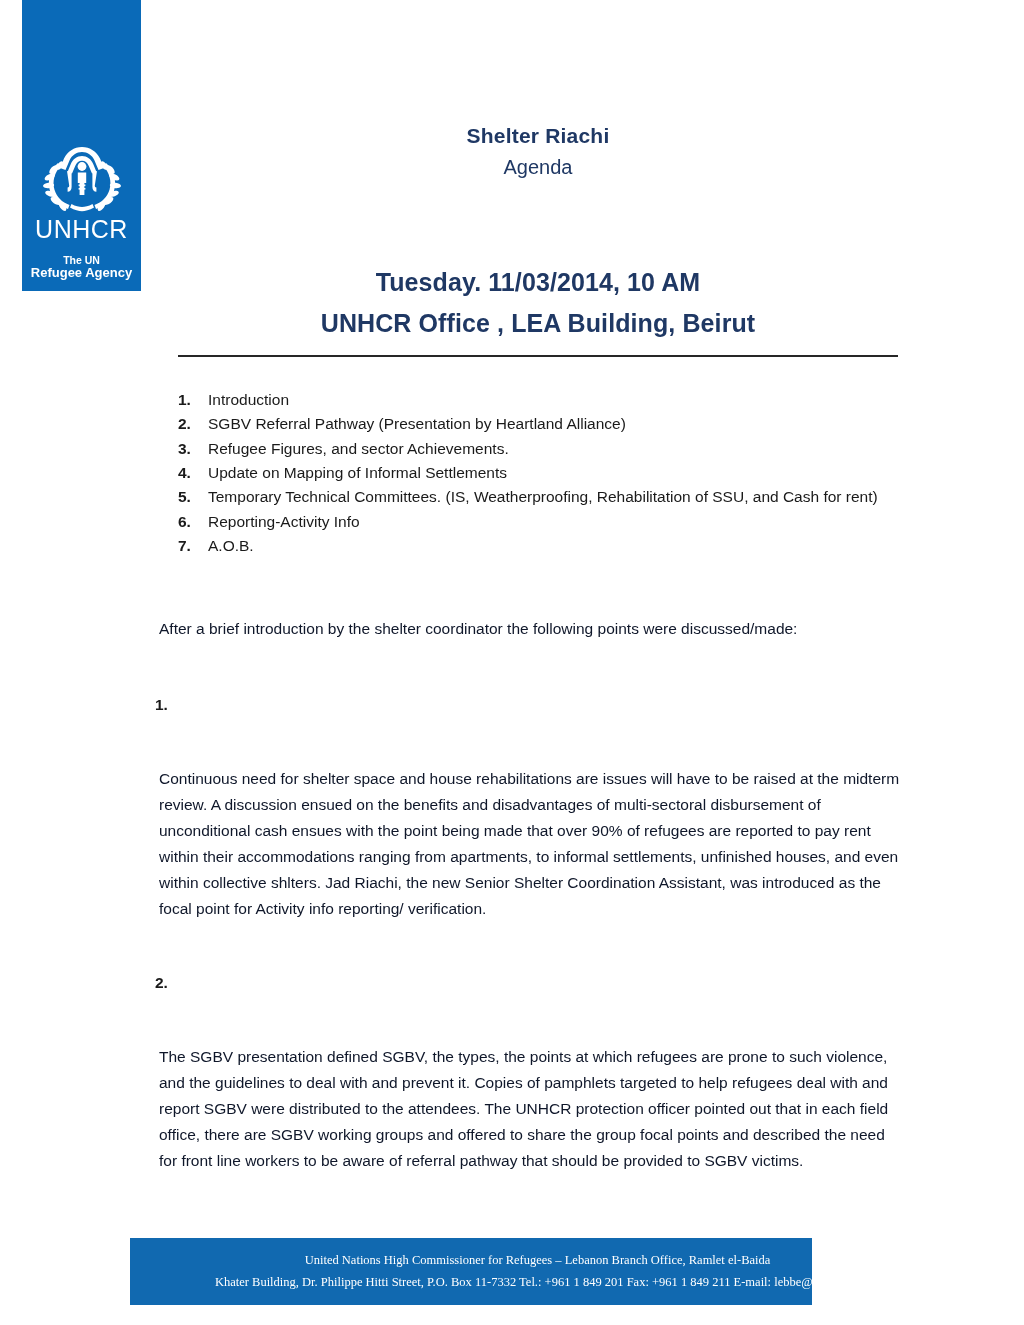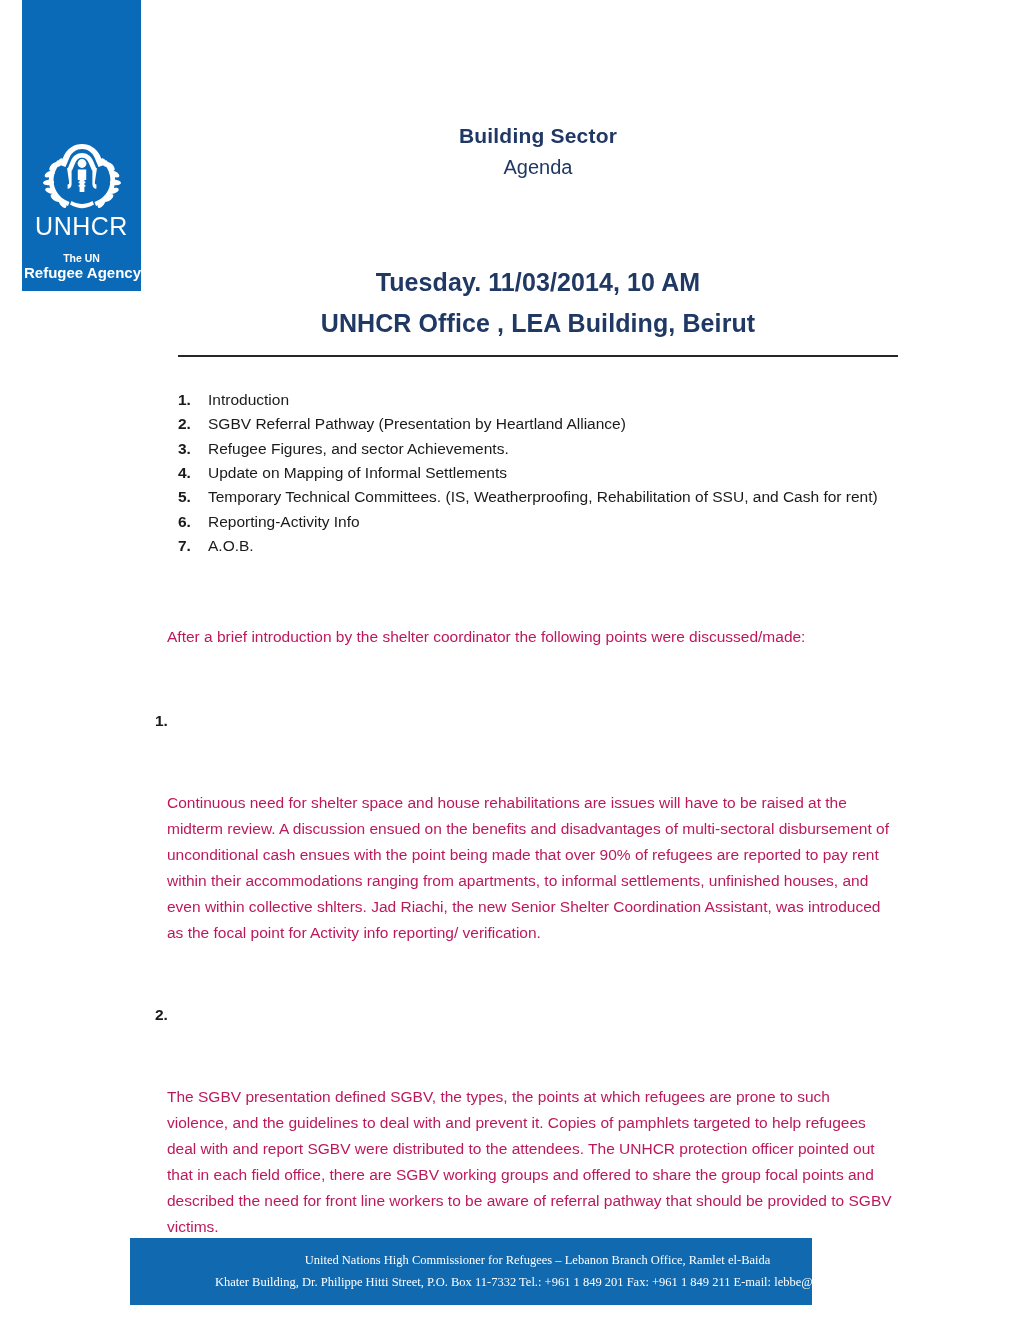--- a/index.html
+++ b/index.html
@@ -52,24 +52,23 @@
     font-family: "Liberation Sans", sans-serif;
     font-weight: bold;
     font-size: 10.5px;
     color: #ffffff;
     line-height: 1.15;
     margin-top: 12px;
   }
   .logo-sub2 {
     font-family: "Liberation Sans", sans-serif;
     font-weight: bold;
-    font-size: 15px;
+    font-size: 13px;
     color: #ffffff;
     line-height: 1.15;
-    text-align: right;
   }
 
   
   .title-block {
     position: absolute;
     left: 180px;
     top: 120px;
     width: 716px;
     text-align: center;
     color: #1f3864;
@@ -140,22 +139,22 @@
   
   .body-area {
     position: absolute;
     left: 155px;
     top: 612px;
     width: 752px;
   }
   .para {
     font-size: 15.5px;
     line-height: 1.68;
-    color: #be185d;
-    margin: 12px;
+    color: #0f172a;
+    margin: 4px;
     text-align: left;
   }
   .section-num {
     font-size: 15.5px;
     font-weight: bold;
     color: #1a1a1a;
     margin: 0;
     line-height: 1.68;
   }
   .sp-intro { height: 46px; }
@@ -236,21 +235,21 @@
           <path d="M34 66.5 C38.5 69.2 43 70.2 46 70.2 C49 70.2 53.5 69.2 58 66.5 L56.5 63 C52.5 65.2 49 66 46 66 C43 66 39.5 65.2 35.5 63 Z"></path>
         </g>
       </svg>
       <div class="logo-unhcr">UNHCR</div>
       <div class="logo-sub1">The UN</div>
       <div class="logo-sub2">Refugee Agency</div>
     </div>
   </div>
 
   <div class="title-block">
-    <div class="title-line1">Building Sector</div>
+    <div class="title-line1">Shelter Riachi</div>
     <div class="title-line3">Agenda</div>
   </div>
 
   <div class="meeting-block">
     <div class="meeting-line">Tuesday. 11/03/2014, 10 AM</div>
     <div class="meeting-line">UNHCR Office , LEA Building,  Beirut</div>
   </div>
 
   <div class="divider"></div>
 

